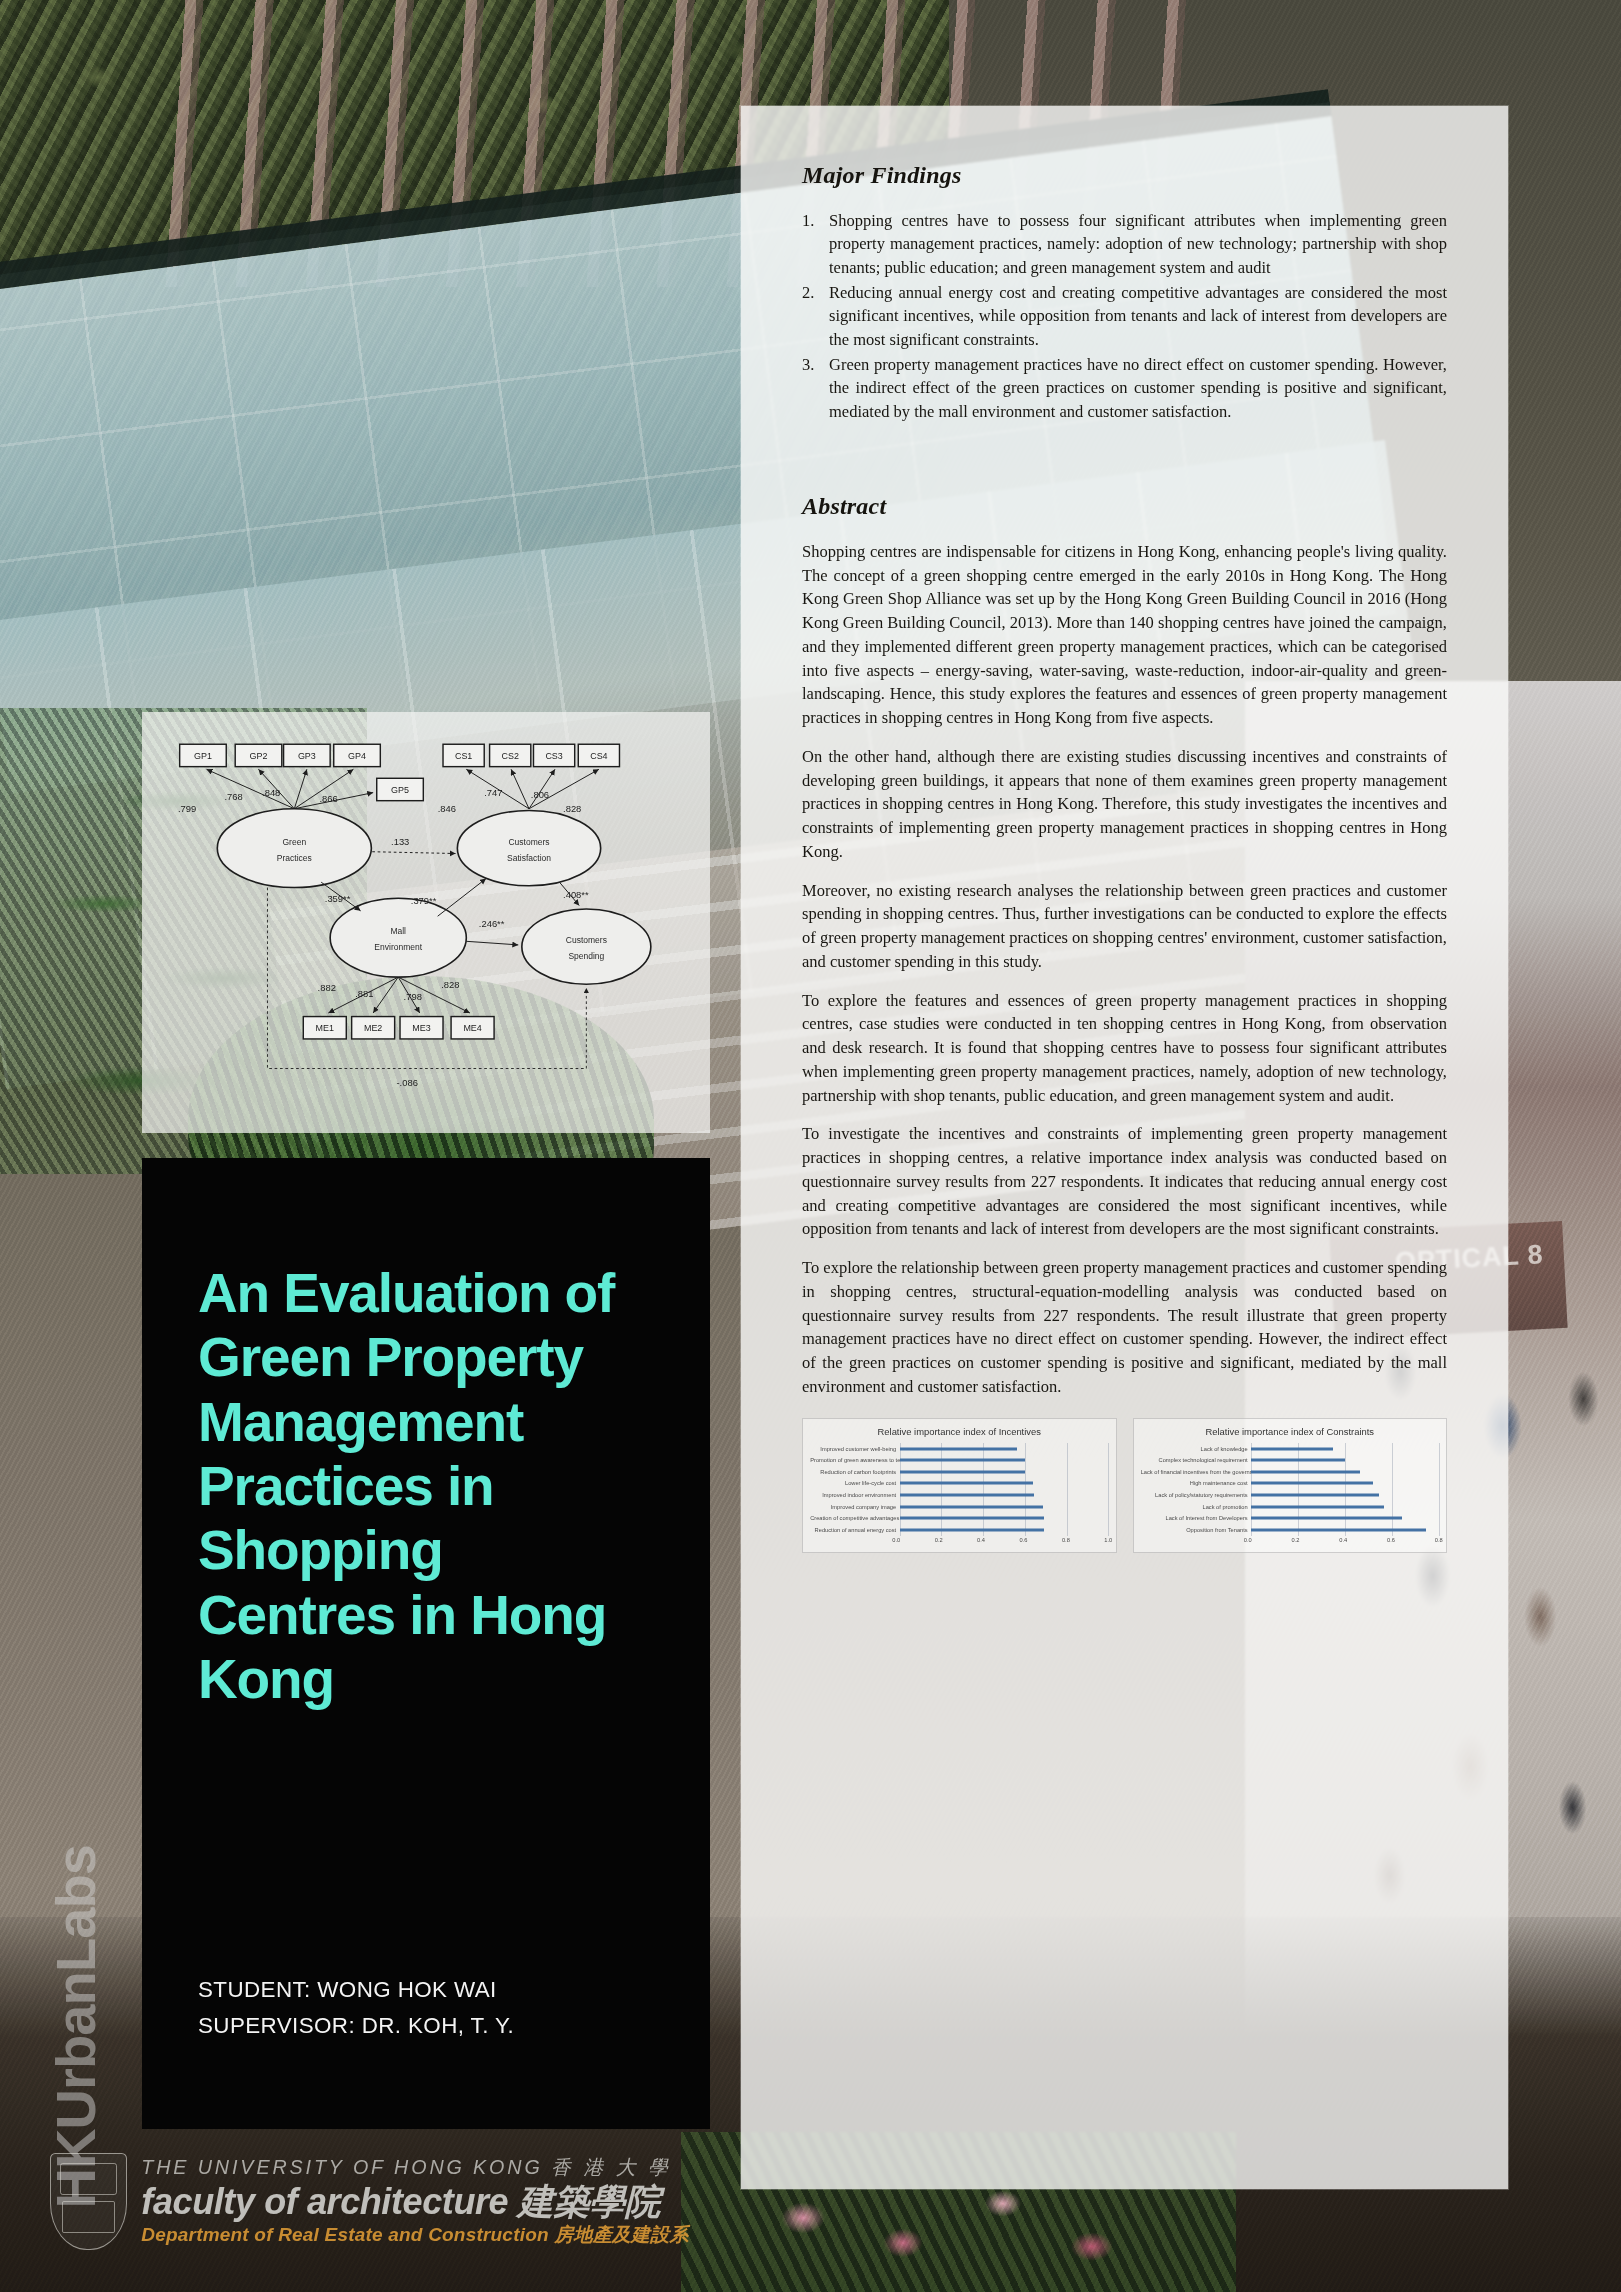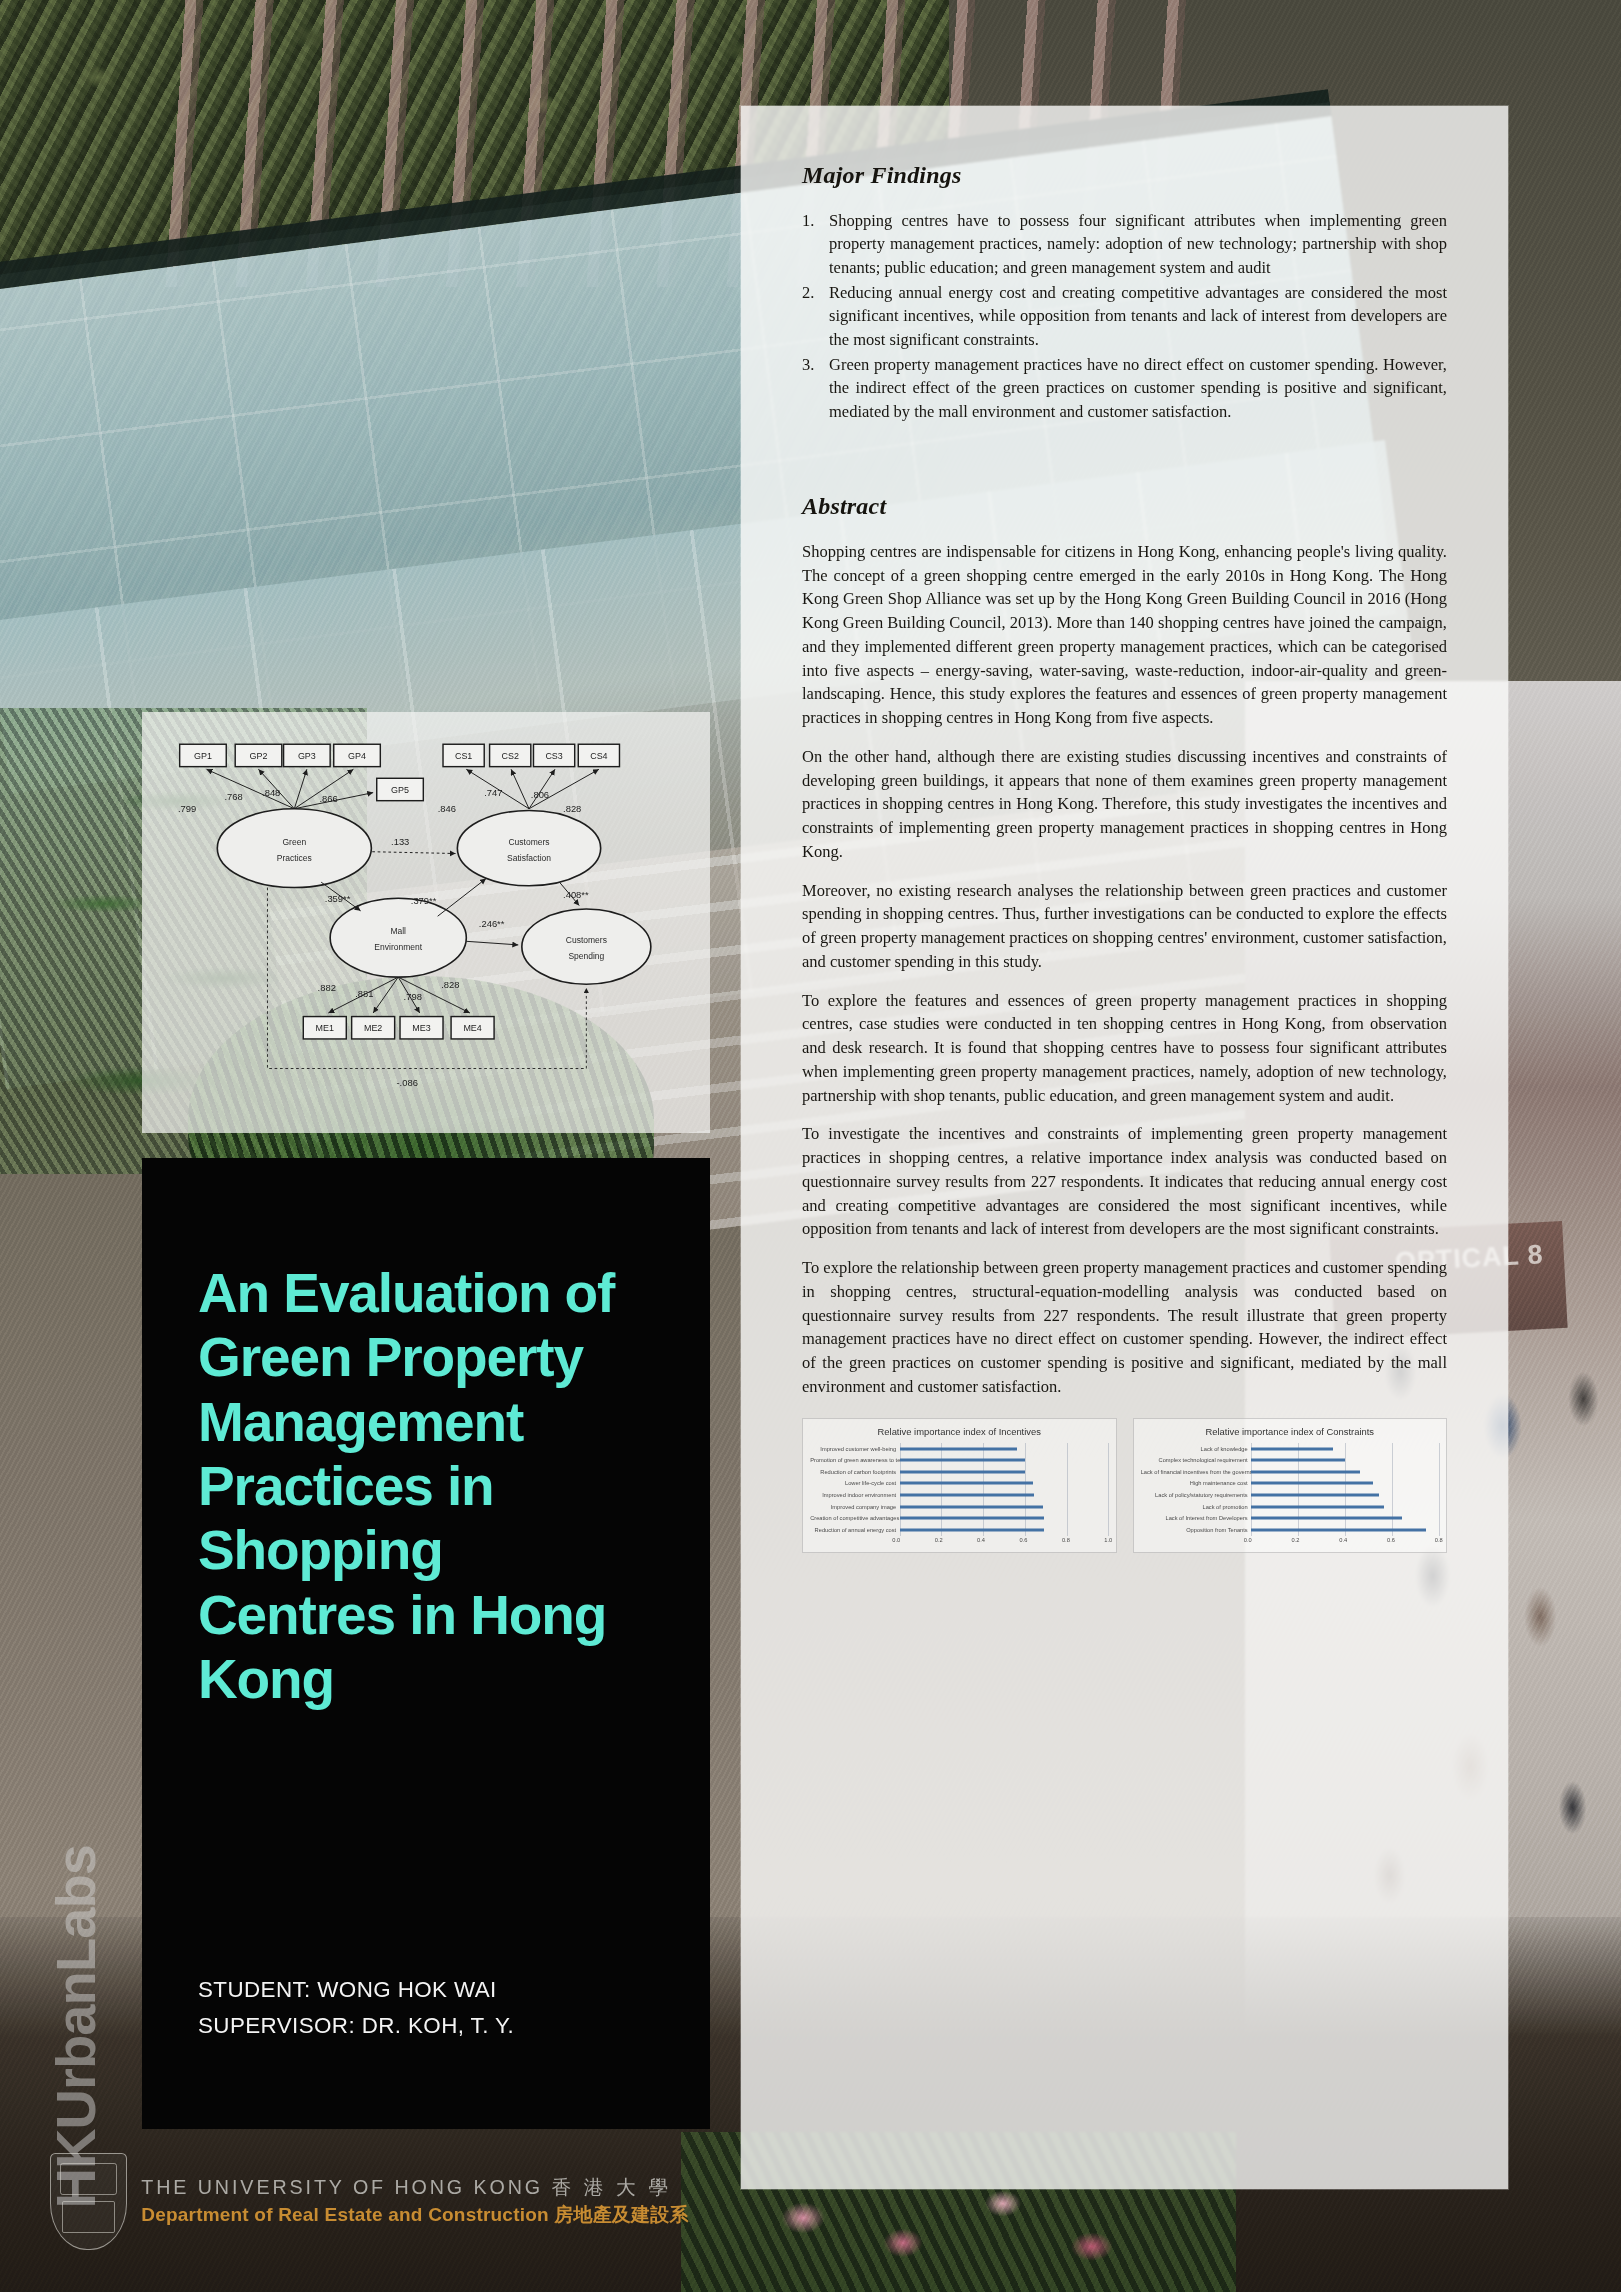--- a/index.html
+++ b/index.html
@@ -234,21 +234,21 @@
     background:rgba(255,255,255,.05);
   }
   .crest:before{
     content:"";position:absolute;left:9px;top:9px;right:9px;height:30px;
     border:1.4px solid rgba(218,216,210,.55);border-radius:2.7px;
   }
   .crest:after{
     content:"";position:absolute;left:10.7px;top:47px;right:10.7px;bottom:16px;
     border:1.4px solid rgba(218,216,210,.55);border-radius:1.8px;
   }
-  .ftext{display:flex;flex-direction:column;gap:1.8px;}
+  .ftext{display:flex;flex-direction:column;gap:1.8px;font-style:italic;}
   .f1{
     font-family:"Liberation Sans",sans-serif;font-size:19.7px;letter-spacing:2.9px;
     color:rgba(222,222,218,.72);font-weight:400;
   }
   .f2{
     font-family:"Liberation Sans",sans-serif;font-size:36px;font-weight:bold;
     color:rgba(226,226,222,.82);letter-spacing:-0.4px;line-height:1.05;
   }
   .f3{
     font-family:"Liberation Sans",sans-serif;font-size:19px;font-weight:bold;
@@ -681,20 +681,24 @@
     </div>
   </div>
 
   <div class="footer">
     <div class="crest"></div>
     <div class="ftext">
       <div class="f1">
         <span>THE UNIVERSITY OF HONG KONG</span>
         <span class="cn">香 港 大 學</span>
       </div>
+      <div class="f2">
+        <span>faculty of architecture</span>
+        <span>建築學院</span>
+      </div>
       <div class="f3">
         <span>Department of Real Estate and Construction</span>
         <span>房地產及建設系</span>
       </div>
     </div>
   </div>
 
 </div>
 
 

